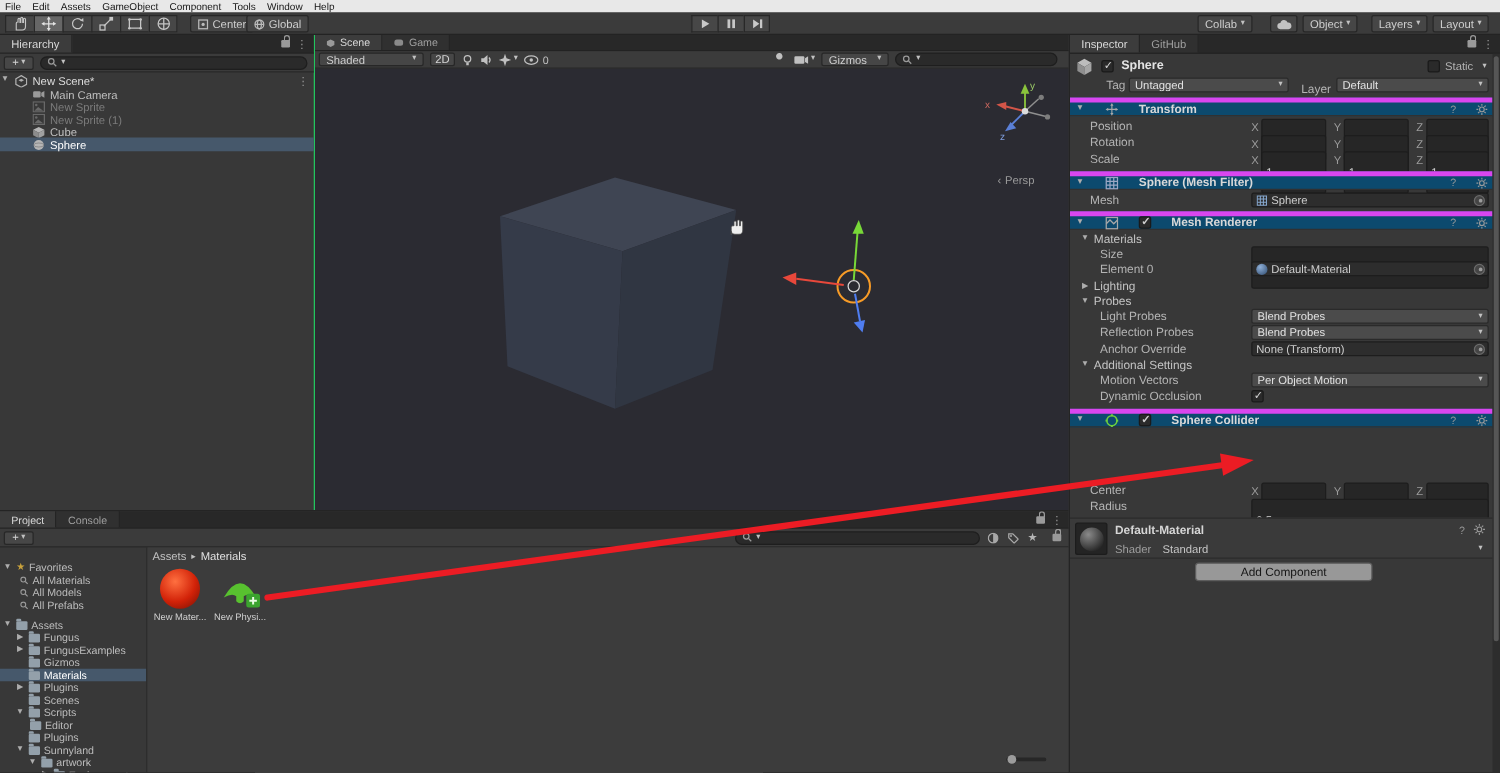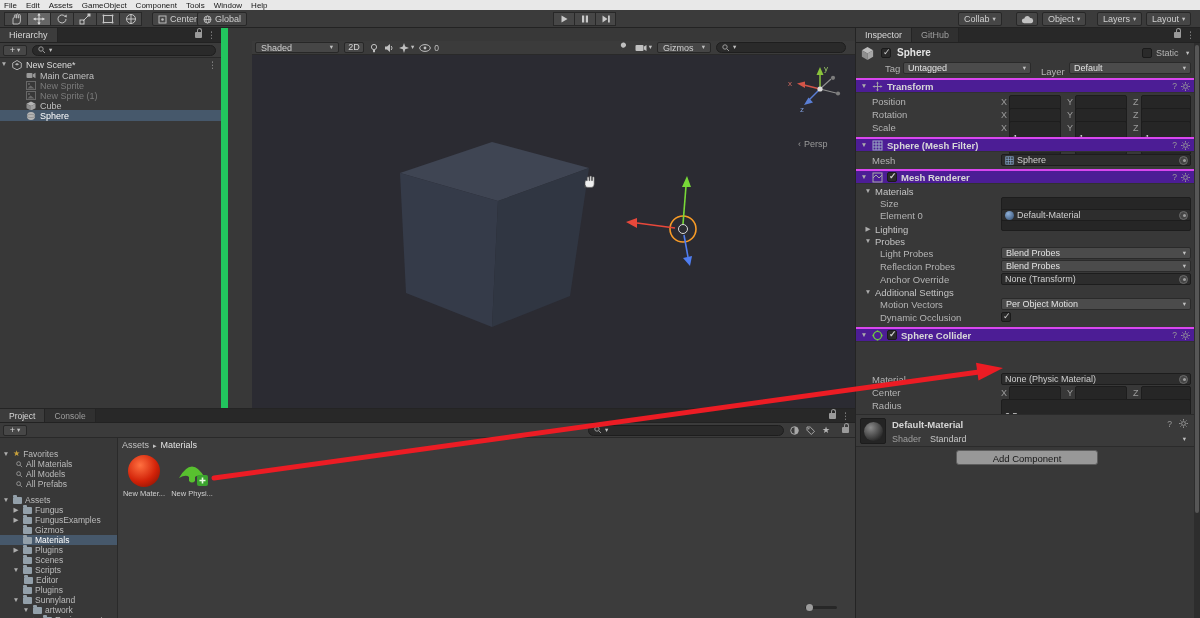--- a/index.html
+++ b/index.html
@@ -44,21 +44,21 @@
 .irow{position:absolute;width:100%;height:13px;font-size:9.5px;color:#b4b4b4}
 .lab{position:absolute;left:16px;top:1px}
 .lab2{position:absolute;left:24px;top:1px}
 .f{position:absolute;top:0;height:12px;background:#262626;border:1px solid #1d1d1d;border-radius:2px;font-size:9px;color:#d2d2d2;display:flex;align-items:center;padding:16px 3px;overflow:hidden}
 .dropf{position:absolute;top:0;height:12px;background:#4b4b4b;border:1px solid #2a2a2a;border-radius:2px;font-size:9px;color:#e2e2e2;display:flex;align-items:center;justify-content:space-between;padding:0 4px;overflow:hidden}
 .objf{position:absolute;top:0;height:12px;background:#2d2d2d;border:1px solid #1d1d1d;border-radius:2px;font-size:9px;color:#cfcfcf;display:flex;align-items:center;gap:3px;padding:0 2px 0 3px;overflow:hidden}
 .objf .sp,.chead .sp{flex:1}
 .vx{position:absolute;top:2px;font-size:9px;color:#9c9c9c}
 .cb{width:10px;height:10px;background:#2a2a2a;border:1px solid #1a1a1a;border-radius:2px;position:relative;flex:none}
 .cb.on::after{content:"\2713";position:absolute;left:1px;top:-2px;font-size:9px;color:#cfcfcf}
-.chead{position:absolute;width:100%;height:15px;background:#4c1d95;border-top:2px solid #d946ef;border-bottom:1px solid #313131;display:flex;align-items:center;gap:4px;padding:0 4px;font-size:9.5px;font-weight:bold;color:#d8d8d8}
+.chead{position:absolute;width:100%;height:15px;background:#0c4a6e;border-top:4px solid #d946ef;border-bottom:1px solid #313131;display:flex;align-items:center;gap:16px;padding:0 4px;font-size:9.5px;font-weight:bold;color:#d8d8d8}
 .qicon{font-size:8.5px;color:#9a9a9a;font-weight:normal}
 .foldrow{position:absolute;left:8px;height:12px;display:flex;align-items:center;gap:3px;font-size:9.5px;color:#c4c4c4}
 .picker{width:9px;height:9px;border-radius:50%;background:#454545;border:1px solid #6a6a6a;position:relative;flex:none}
 .picker::after{content:"";position:absolute;left:2.5px;top:2.5px;width:3px;height:3px;border-radius:50%;background:#9c9c9c}
 .matmini{width:9px;height:9px;border-radius:50%;background:radial-gradient(circle at 35% 30%,#8fb0d8,#2e4a6e);flex:none}
 .previewthumb{position:absolute;left:4px;top:3px;width:26px;height:26px;background:#242424;border:1px solid #1c1c1c;border-radius:2px;overflow:hidden}
 .previewthumb::after{content:"";position:absolute;left:3px;top:3px;width:19px;height:19px;border-radius:50%;background:radial-gradient(circle at 35% 30%,#8a8a8a,#2a2a2a 75%)}
 .addcomp{position:absolute;left:100px;top:407px;width:142px;height:15px;background:#989898;border:1px solid #5d5d5d;border-radius:3px;color:#161616;font-size:9.5px;display:flex;align-items:flex-end;justify-content:center}
 .iscroll{position:absolute;right:0;top:15px;width:6px;bottom:0;background:#2d2d2d}
 .iscroll .thumb{position:absolute;left:1px;top:2px;width:4px;height:468px;background:#565656;border-radius:2px}
@@ -191,21 +191,21 @@
     <div class="dropbtn" style="left:1097px">
         <span>Layers</span>
         <span class="caret">▾</span>
       </div>
     <div class="dropbtn" style="left:1146px">
         <span>Layout</span>
         <span class="caret">▾</span>
       </div>
   </div>
 
-  <div class="panel" style="left:0;top:28px;width:228px;height:380px;border-right:7px solid #22c55e">
+  <div class="panel" style="left:0;top:28px;width:252px;height:380px;border-right:1px solid #22c55e">
     <div class="tabbar">
       <div class="tab active">
           <span>Hierarchy</span>
         </div>
       <div class="tabicons">
         <span class="lockico"></span>
         <span class="menudots">⋮</span>
       </div>
     </div>
     <div class="panelbar">
@@ -278,20 +278,38 @@
           <svg width="10" height="10" viewBox="0 0 10 10">
             <circle cx="5" cy="5" r="4" fill="#b5b5b5"></circle>
             <ellipse cx="5" cy="5" rx="4" ry="1.6" fill="none" stroke="#7e7e7e" stroke-width=".6"></ellipse>
           </svg>
         </span>
       <span>Sphere</span>
     </div>
   </div>
 
   <div class="panel" style="left:252px;top:28px;width:603px;height:380px">
+    <div class="tabbar" style="height:13px">
+      <div class="tab active" style="font-size:8.5px">
+        <span>
+            <svg width="7" height="7" viewBox="0 0 7 7">
+              <polygon points="3.5,0.5 6.5,2 6.5,5 3.5,6.5 0.5,5 0.5,2" fill="#9a9a9a"></polygon>
+            </svg>
+          </span>
+        <span>Scene</span>
+      </div>
+      <div class="tab" style="font-size:8.5px">
+        <span>
+            <svg width="8" height="6" viewBox="0 0 8 6">
+              <rect x="0.5" y="0.5" width="7" height="5" rx="2" fill="#8a8a8a"></rect>
+            </svg>
+          </span>
+        <span>Game</span>
+      </div>
+    </div>
     <div class="panelbar" style="top:13px;height:14px">
       <div class="dropbtn" style="position:static;height:11px;width:84px;justify-content:space-between">
         <span>Shaded</span>
           <span class="caret">▾</span>
       </div>
       <div class="plusbtn" style="width:20px">
           <span>2D</span>
         </div>
       <span>
           <svg width="10" height="10" viewBox="0 0 10 10">
@@ -837,28 +855,20 @@
                 <line x1="0" y1="5" x2="1.8" y2="5"></line>
                 <line x1="8.2" y1="5" x2="10" y2="5"></line>
                 <line x1="1.6" y1="1.6" x2="2.8" y2="2.8"></line>
                 <line x1="7.2" y1="7.2" x2="8.4" y2="8.4"></line>
                 <line x1="1.6" y1="8.4" x2="2.8" y2="7.2"></line>
                 <line x1="7.2" y1="2.8" x2="8.4" y2="1.6"></line>
               </g>
             </svg>
           </span>
       </div>
-      <div class="irow" style="top:330px">
-        <span class="lab">Material</span>
-        <div class="objf" style="left:145px;width:190px">
-          <span>None (Physic Material)</span>
-          <span class="sp"></span>
-          <span class="picker"></span>
-        </div>
-      </div>
       <div class="irow" style="top:343px">
         <span class="lab">Center</span>
         <span class="vx" style="left:145px">X</span>
           <div class="f" style="left:153px;width:52px">
             <span>0</span>
           </div>
         <span class="vx" style="left:211px">Y</span>
           <div class="f" style="left:219px;width:52px">
             <span>0</span>
           </div>

